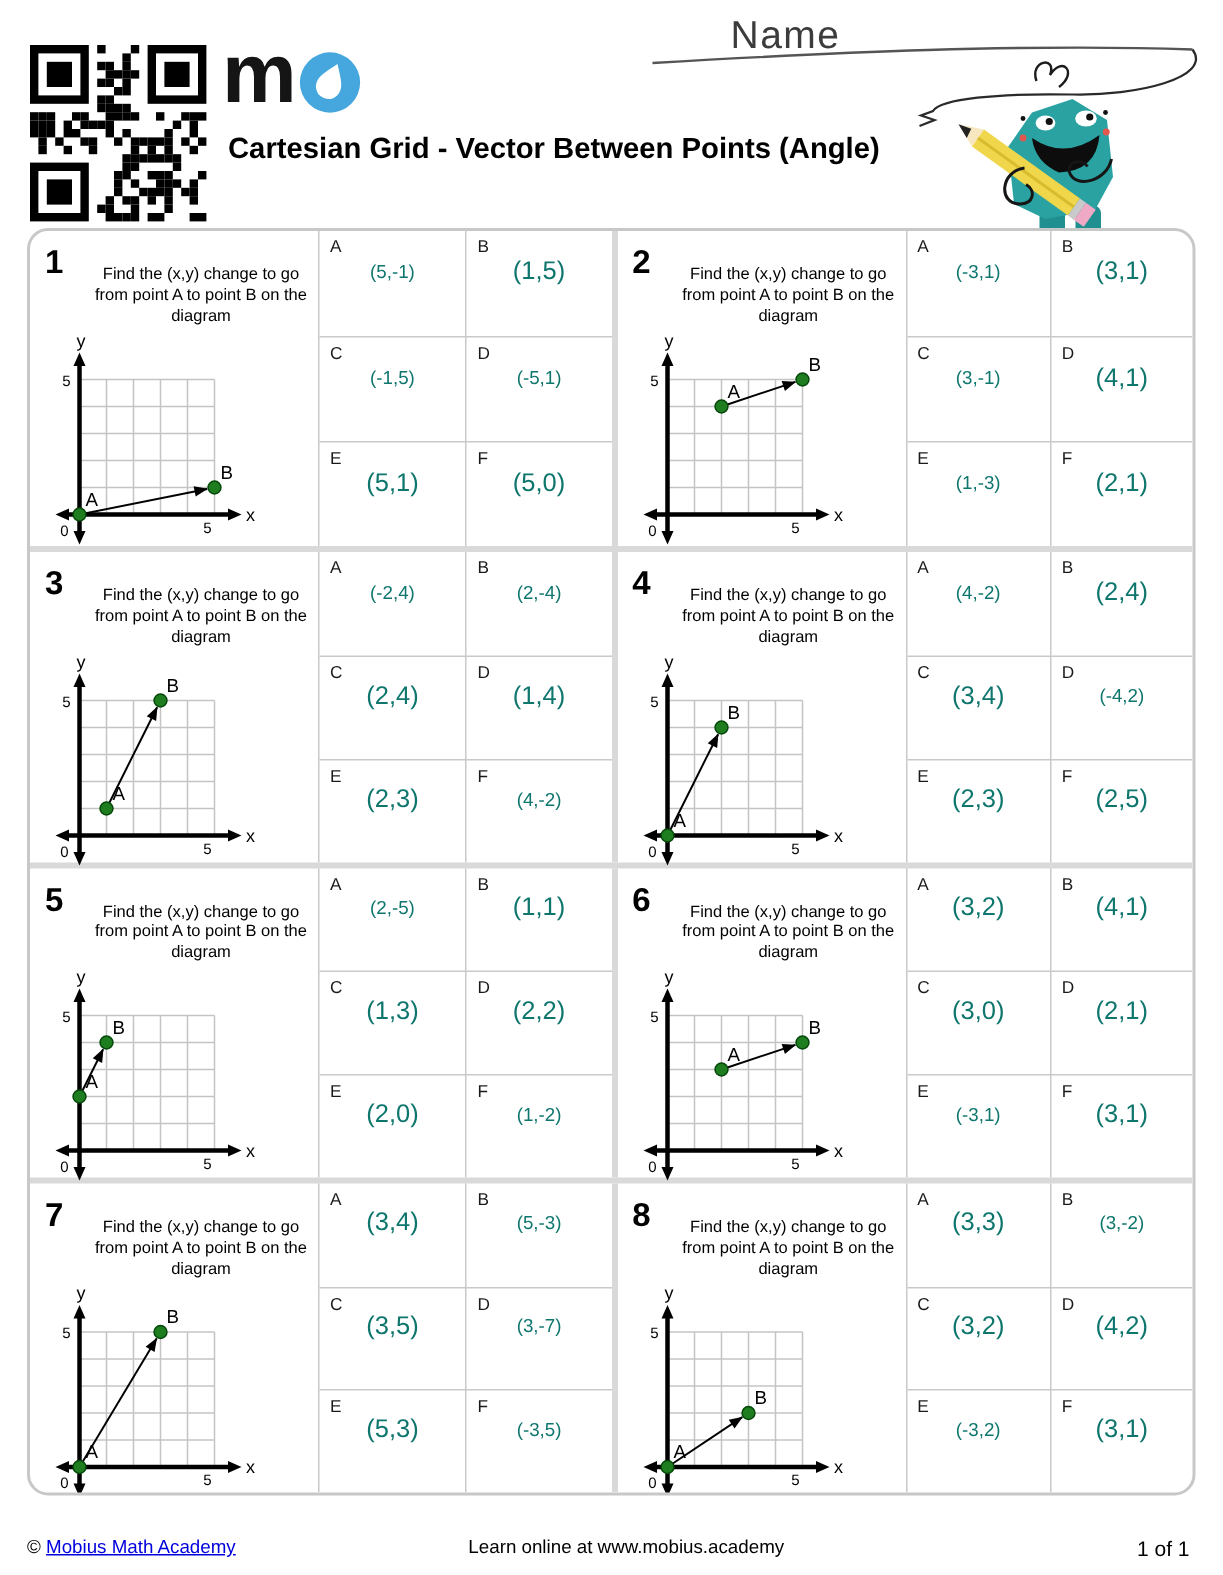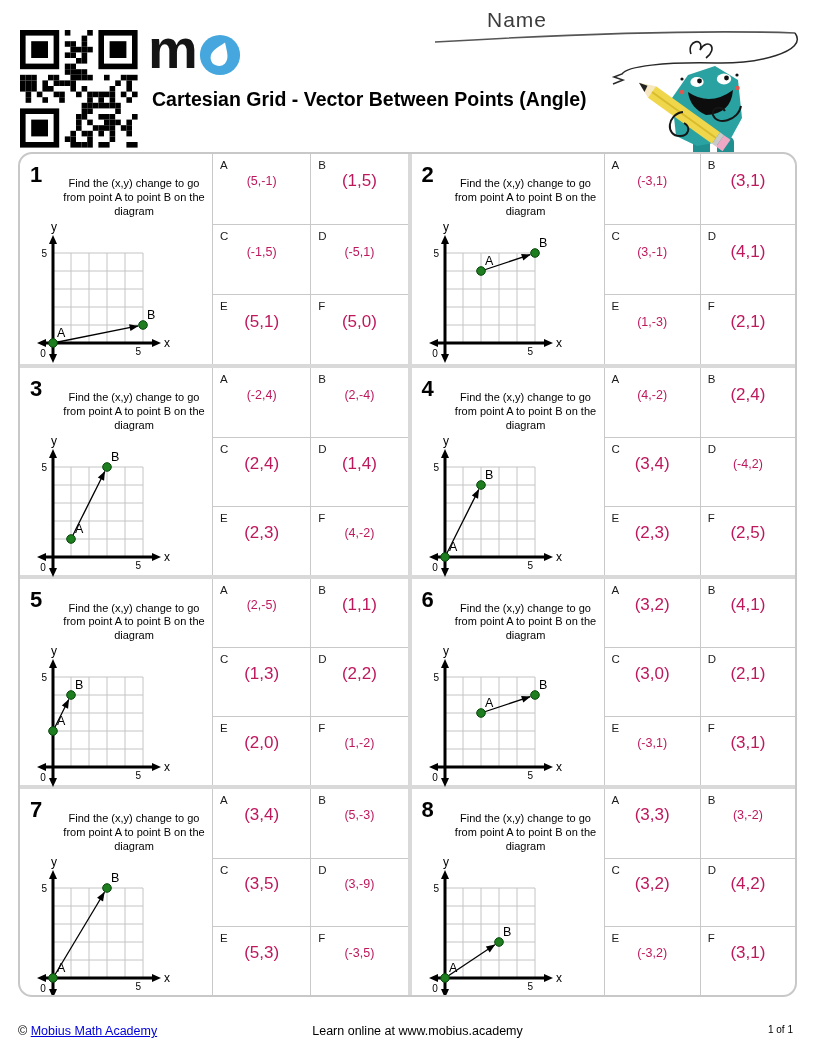--- a/index.html
+++ b/index.html
@@ -7,48 +7,48 @@
     width:815px;height:1050px;position:relative;background:#fff;overflow:hidden;
     font-family:"Liberation Sans","DejaVu Sans",sans-serif;color:#000;
   }
   
   .qr{position:absolute;left:18px;top:28px;width:122px;height:122px;}
   .logo{position:absolute;left:148px;top:16px;display:flex;align-items:center;
         font-weight:bold;font-size:56px;letter-spacing:-2px;color:#151515;}
   .logo .o-icon{margin:12px 1px 0 2px;}
   .title{position:absolute;left:152px;top:88px;width:478px;
          font-size:19.5px;font-weight:bold;line-height:1.2;color:#000;}
-  .name-label{position:absolute;left:487px;top:8px;font-size:21px;color:#3c3c3c;letter-spacing:1px;}
+  .name-label{position:absolute;left:487px;top:8px;font-size:26px;color:#3c3c3c;letter-spacing:1px;}
   .header-art{position:absolute;left:425px;top:0;}
   
   .sheet{position:absolute;left:18px;top:152px;width:779px;height:845px;box-sizing:border-box;
          border:2px solid #c8c8c8;border-radius:14px;overflow:hidden;
          display:grid;grid-template-rows:repeat(4,1fr);background:#fff;}
   .prow{display:grid;grid-template-columns:1fr 1fr;min-height:0;}
   .prow + .prow{border-top:4px solid #d9d9d9;}
   .problem{display:grid;grid-template-columns:192px 1fr;min-height:0;}
   .problem.right-col{border-left:4px solid #d9d9d9;}
   .pleft{position:relative;min-height:0;}
   .pnum{position:absolute;left:10px;top:8px;font-size:22px;font-weight:bold;}
   .pinstr{margin:23px 2px 0 40px;width:148px;font-size:11px;text-align:center;line-height:1.27;}
   .pgraph{display:block;margin:0 0 0 9px;}
   .answers{display:grid;grid-template-columns:1fr 1fr;grid-template-rows:1fr 1fr 1fr;
            border-left:1.5px solid #c9c9c9;min-height:0;}
   .acell{position:relative;display:flex;align-items:center;justify-content:center;
          padding-bottom:16px;box-sizing:border-box;}
   .acell:nth-child(even){border-left:1.5px solid #c9c9c9;}
   .acell:nth-child(n+3){border-top:1.5px solid #c9c9c9;}
   .aletter{position:absolute;left:7px;top:5px;font-size:11.5px;color:#1a1a1a;}
-  .aval{font-size:17px;color:#be185d;}
+  .aval{font-size:17px;color:#0f766e;}
   .aval.small{font-size:12.5px;}
   
   .footer-center{position:absolute;left:10px;top:1024px;width:815px;text-align:center;font-size:12.5px;}
   .footer-left{position:absolute;left:18px;top:1024px;font-size:12.5px;}
   .footer-left a{text-decoration:underline;cursor:pointer;}
-  .footer-right{position:absolute;right:22px;top:1024px;font-size:10px;}
+  .footer-right{position:absolute;right:22px;top:1024px;font-size:14px;}
 </style>
 </head>
 <body>
 
 <div class="qr">
   <svg id="qr-svg" width="122" height="122" viewBox="0 0 122 122">
       <rect x="0" y="0" width="122" height="122" fill="#fff"></rect>
       <rect x="46.8" y="2" width="5.6" height="5.6" fill="#000"></rect>
       <rect x="69.19999999999999" y="2" width="5.6" height="5.6" fill="#000"></rect>
       <rect x="63.599999999999994" y="7.6" width="5.6" height="5.6" fill="#000"></rect>
@@ -646,21 +646,21 @@
           <div class="acell">
             <span class="aletter">B</span>
             <span class="aval small">(5,-3)</span>
           </div>
           <div class="acell">
             <span class="aletter">C</span>
             <span class="aval">(3,5)</span>
           </div>
           <div class="acell">
             <span class="aletter">D</span>
-            <span class="aval small">(3,-9)</span>
+            <span class="aval small">(3,-7)</span>
           </div>
           <div class="acell">
             <span class="aletter">E</span>
             <span class="aval">(5,3)</span>
           </div>
           <div class="acell">
             <span class="aletter">F</span>
             <span class="aval small">(-3,5)</span>
           </div>
         </div>

